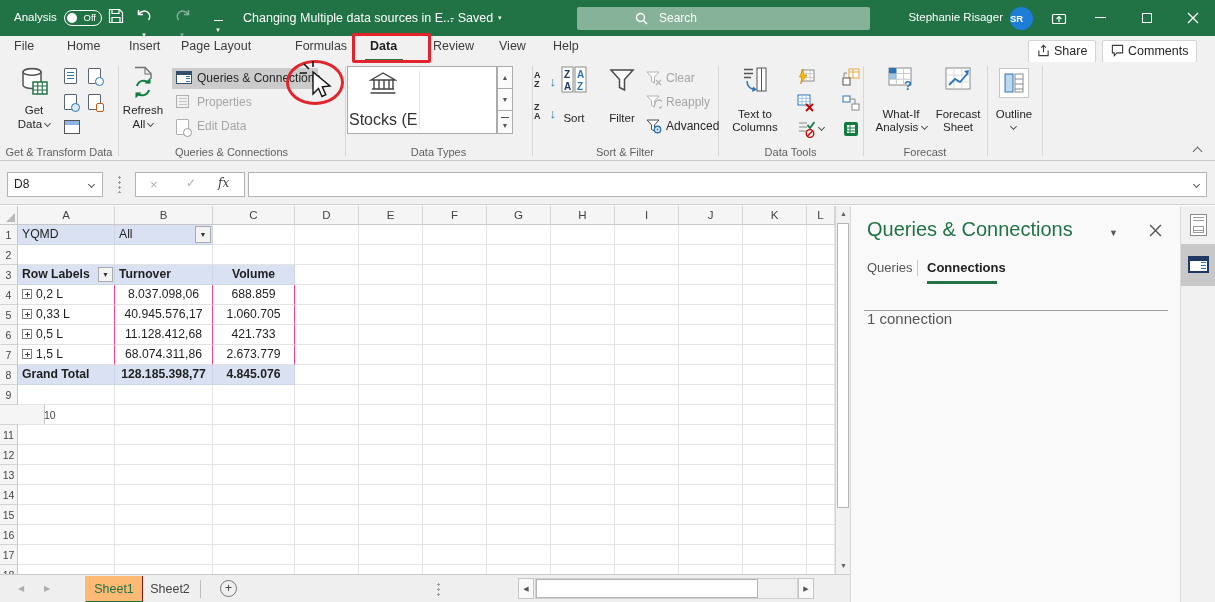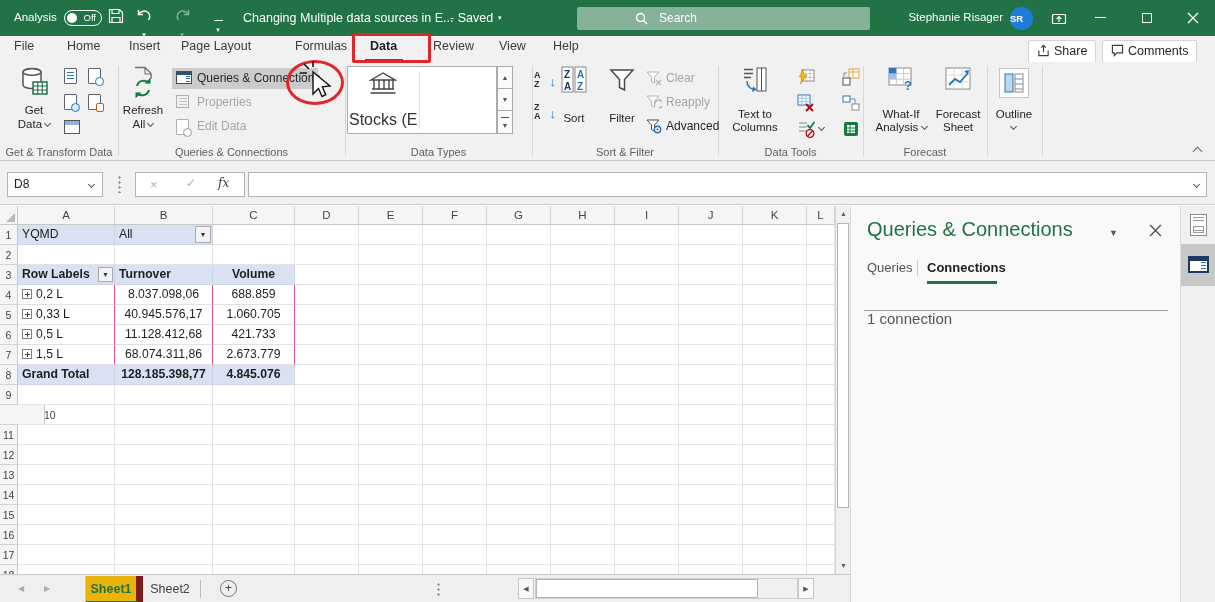--- a/index.html
+++ b/index.html
@@ -82,21 +82,21 @@
   .plusbox{display:inline-block;position:relative;width:10px;height:10px;border:1px solid #808080;background:#fff;margin-right:4px;vertical-align:-1px}
   .plusbox:before{content:"";position:absolute;left:1.5px;top:3.5px;width:5px;height:1px;background:#444}
   .plusbox:after{content:"";position:absolute;left:3.5px;top:1.5px;width:1px;height:5px;background:#444}
   .vscroll{position:absolute;left:835px;top:206px;width:15px;height:368px;background:#f1f1f1;border-left:1px solid #d4d4d4}
   .sarrow{position:absolute;left:0;width:15px;height:16px;text-align:center;font-size:7px;color:#606060;line-height:16px}
   .thumb{position:absolute;background:#fff;border:1px solid #b5b5b5}
 
   
   .tabbar{position:absolute;left:0;top:574px;width:850px;height:28px;background:#efefef;border-top:1px solid #c9c9c9}
   .stab{position:absolute;top:1px;height:27px;text-align:center;font-size:12.5px;color:#444;line-height:26px}
-  .stab.active{background:#eab308;color:var(--green);font-weight:bold;border-left:1px solid #c9c9c9;border-right:7px solid #7f1d1d;border-bottom:2px solid var(--green)}
+  .stab.active{background:#fdba74;color:var(--green);font-weight:normal;border-left:1px solid #c9c9c9;border-right:1px solid #7f1d1d;border-bottom:2px solid var(--green)}
   .navarr{position:absolute;top:9px;font-size:8px;color:#adadad}
   .plus{position:absolute;left:220px;top:5px;width:17px;height:17px;border:1px solid #767676;border-radius:50%;
         text-align:center;line-height:15px;font-size:12px;color:#444}
   .hscroll-box{position:absolute;top:3px;width:16px;height:21px;background:#f9f9f9;border:1px solid #c6c6c6;text-align:center;font-size:7px;color:#555;line-height:19px}
 
   
   .panel{position:absolute;left:850px;top:206px;width:330px;height:396px;background:#f9f9f9;border-left:1px solid #d8d8d8}
   .ptitle{position:absolute;left:16px;top:12px;font-size:20px;color:var(--green);white-space:nowrap}
   .ptab{position:absolute;top:54px;font-size:13px;color:#555}
   .ptab.active{font-weight:bold;color:#222}

